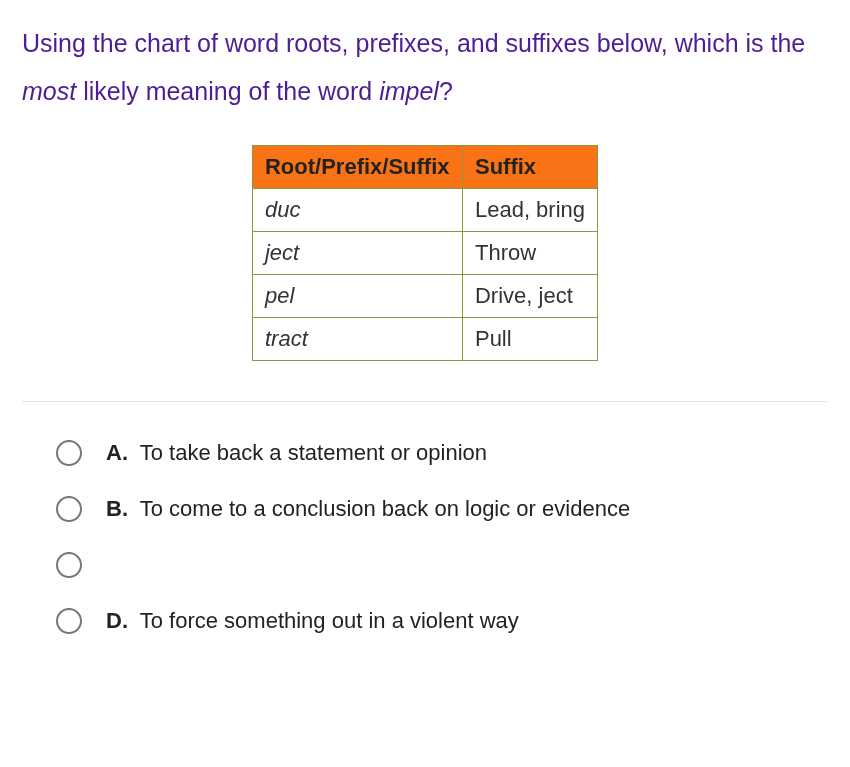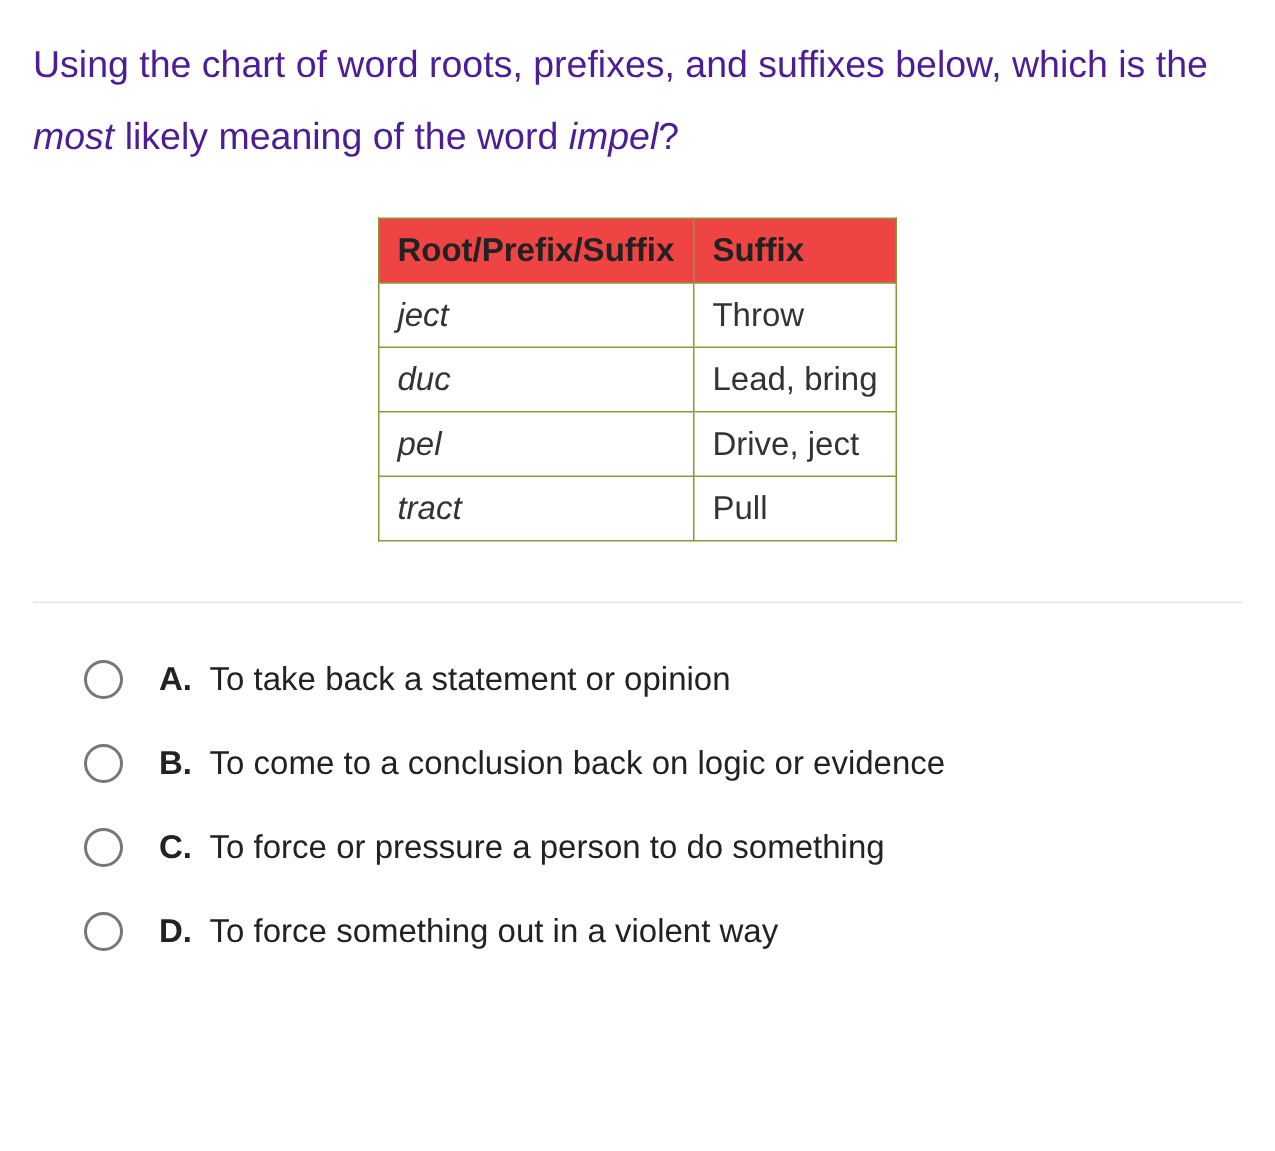--- a/index.html
+++ b/index.html
@@ -32,21 +32,21 @@
     table {
       border-collapse: collapse;
     }
     th, td {
       border: 1px solid #8a9a3b;
       padding: 8px 12px;
       text-align: left;
       font-size: 22px;
     }
     th {
-      background: #ef4444;
+      background: #f97316;
       font-weight: bold;
       color: #222;
     }
     td.root-cell {
       font-style: italic;
       min-width: 210px;
     }
     td.meaning-cell {
       min-width: 130px;
     }
@@ -91,26 +91,26 @@
 <div class="table-wrap">
   <table>
     <thead>
       <tr>
         <th>Root/Prefix/Suffix</th>
         <th>Suffix</th>
       </tr>
     </thead>
     <tbody>
       <tr>
+        <td class="root-cell">duc</td>
+        <td class="meaning-cell">Lead, bring</td>
+      </tr>
+      <tr>
         <td class="root-cell">ject</td>
         <td class="meaning-cell">Throw</td>
-      </tr>
-      <tr>
-        <td class="root-cell">duc</td>
-        <td class="meaning-cell">Lead, bring</td>
       </tr>
       <tr>
         <td class="root-cell">pel</td>
         <td class="meaning-cell">Drive, ject</td>
       </tr>
       <tr>
         <td class="root-cell">tract</td>
         <td class="meaning-cell">Pull</td>
       </tr>
     </tbody>
@@ -129,24 +129,20 @@
   </div>
   <div class="option">
     <span class="radio"></span>
     <span class="option-label">
       <span class="letter">B.</span>
       <span>To come to a conclusion back on logic or evidence</span>
     </span>
   </div>
   <div class="option">
     <span class="radio"></span>
-    <span class="option-label">
-      <span class="letter">C.</span>
-      <span>To force or pressure a person to do something</span>
-    </span>
   </div>
   <div class="option">
     <span class="radio"></span>
     <span class="option-label">
       <span class="letter">D.</span>
       <span>To force something out in a violent way</span>
     </span>
   </div>
 </div>
 

